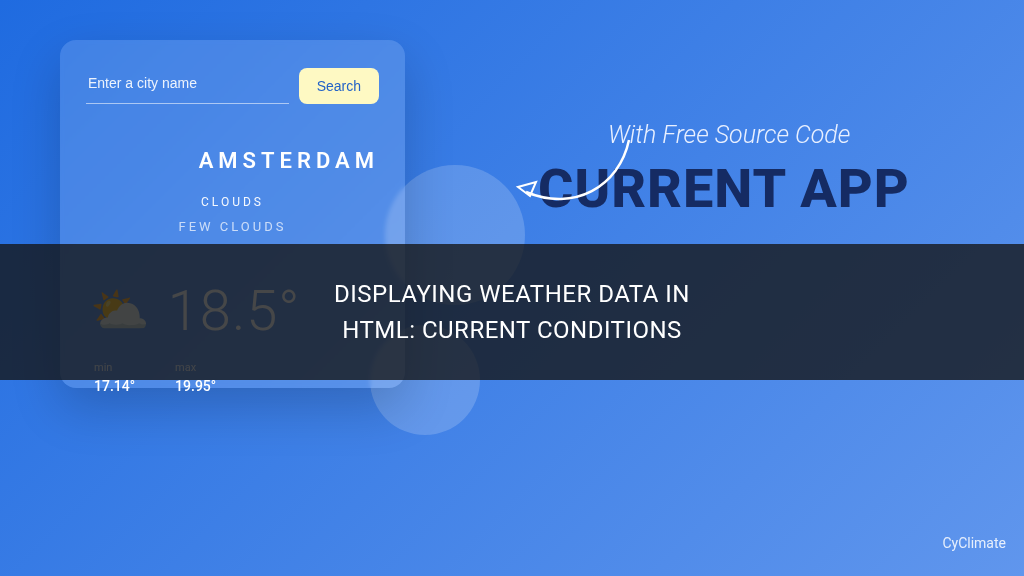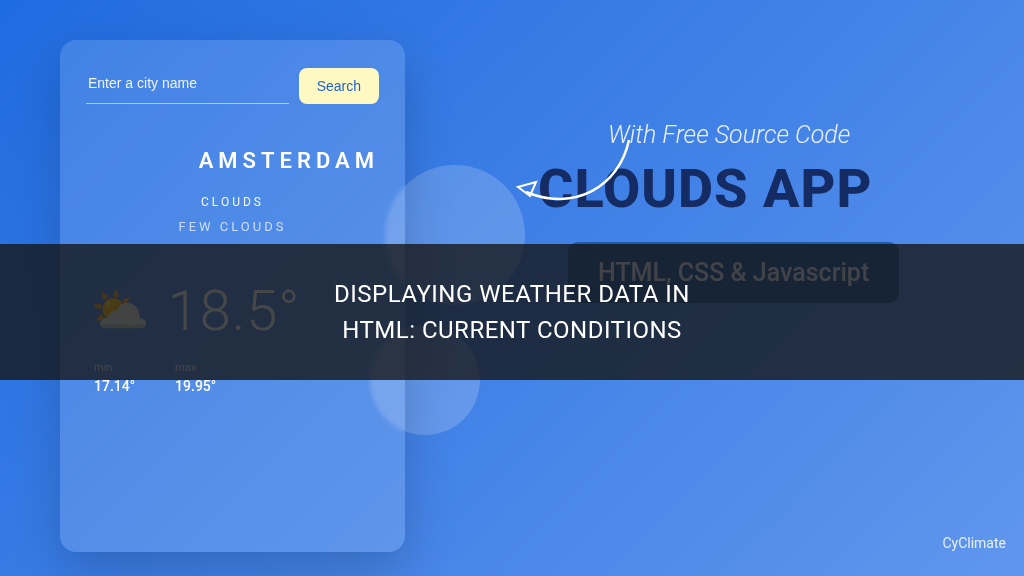--- a/index.html
+++ b/index.html
@@ -20,21 +20,21 @@
   }
   .circle.c1 { width: 140px; height: 140px; top: 165px; left: 385px; }
   .circle.c2 { width: 110px; height: 110px; top: 325px; left: 370px; }
 
   
   .weather-card {
     position: absolute;
     top: 40px;
     left: 60px;
     width: 345px;
-    height: 512px;
+    height: 348px;
     background: rgba(255,255,255,0.14);
     backdrop-filter: blur(2px);
     border-radius: 16px;
     padding: 28px 26px 10px 26px;
     box-shadow: 0 20px 50px rgba(0,0,0,0.18);
     color: #fff;
   }
   .search-row {
     display: flex;
     align-items: stretch;
@@ -210,22 +210,21 @@
 </div>
 
 <div class="right">
   <div class="arrow-wrap">
     <svg width="140" height="110" viewBox="0 0 140 110">
       <path d="M 125 8 C 115 55, 70 80, 22 60" stroke="#ffffff" stroke-width="2.5" fill="none"></path>
       <path d="M 14 55 L 26 64 L 32 50 Z" fill="none" stroke="#ffffff" stroke-width="2"></path>
     </svg>
   </div>
   <div class="tagline">With Free Source Code</div>
-  <div class="headline">CLOUDS APP</div>
-  <div class="pill">HTML, CSS &amp; Javascript</div>
+  <div class="headline">CURRENT APP</div>
 </div>
 
 <div class="band">
   <div class="l1">DISPLAYING WEATHER DATA IN</div>
   <div class="l2">HTML: CURRENT CONDITIONS</div>
 </div>
 
 <div class="watermark">CyClimate</div>
 
 </body></html>

